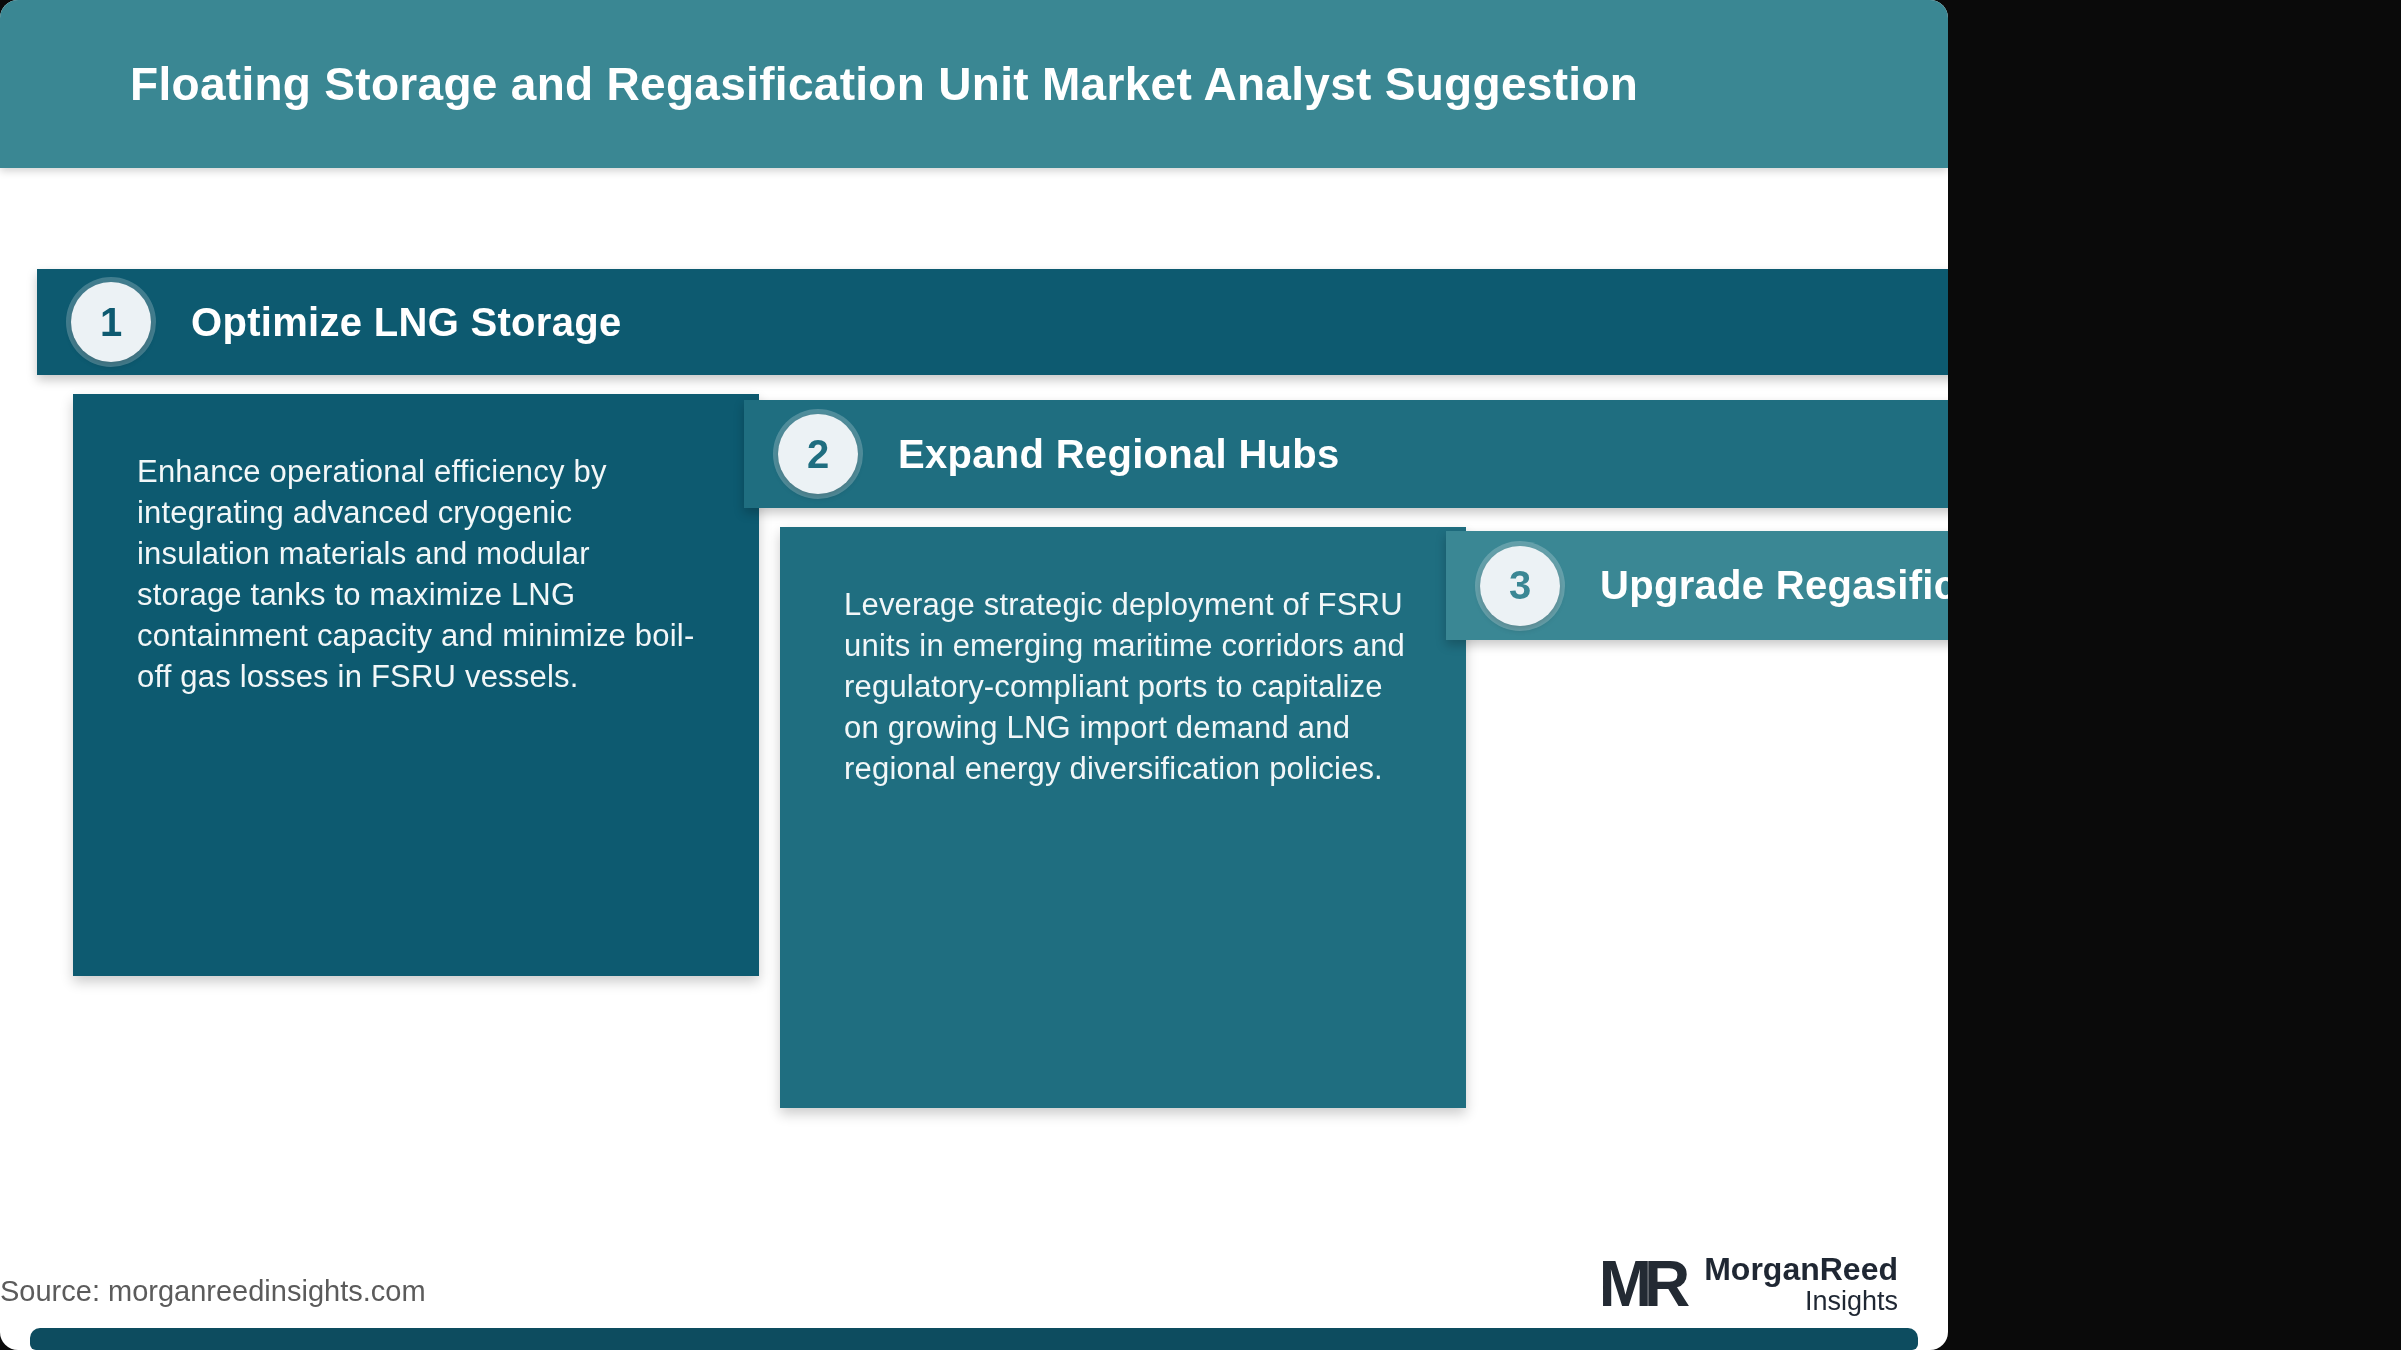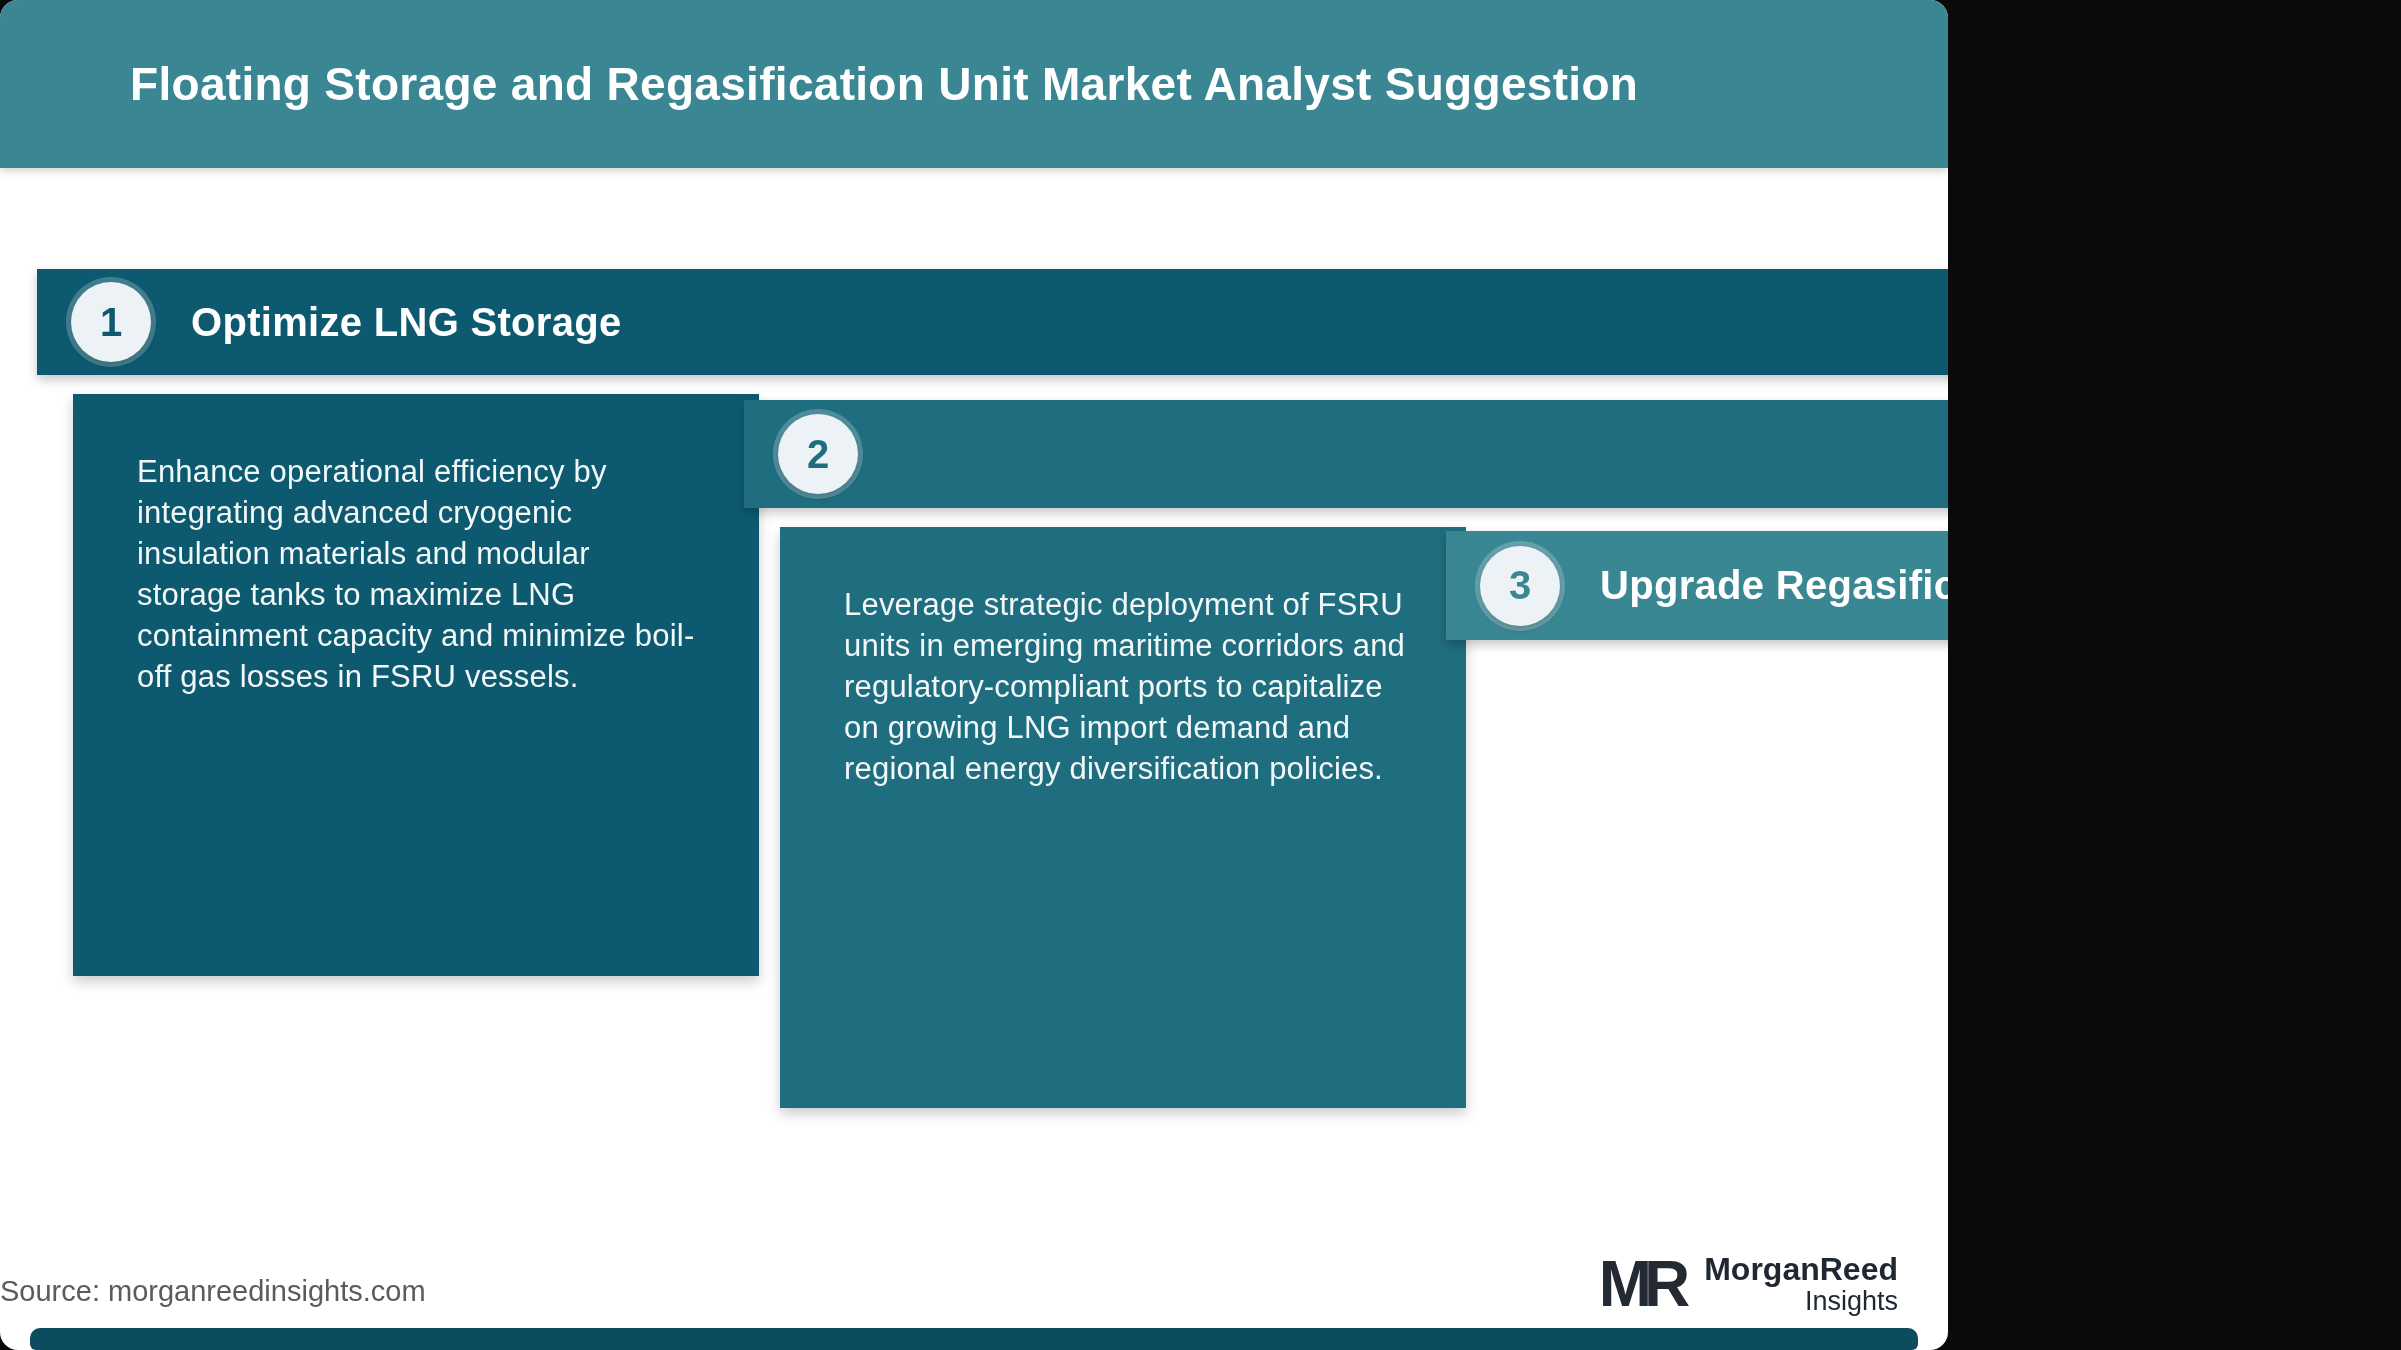--- a/index.html
+++ b/index.html
@@ -131,20 +131,21 @@
   </div>
   <div class="arrow-head c1" id="head1"></div>
   <div class="desc-box c1" id="box1">
     <p>Enhance operational efficiency by integrating advanced cryogenic insulation materials and modular storage tanks to maximize LNG containment capacity and minimize boil-off gas losses in FSRU vessels.</p>
   </div>
 
   <div class="arrow-bar c2" id="bar2">
     <div class="badge">
       <span class="t2">2</span>
     </div>
+    <div class="step-title">Expand Regional Hubs</div>
   </div>
   <div class="arrow-head c2" id="head2"></div>
   <div class="desc-box c2" id="box2">
     <p>Leverage strategic deployment of FSRU units in emerging maritime corridors and regulatory-compliant ports to capitalize on growing LNG import demand and regional energy diversification policies.</p>
   </div>
 
   <div class="arrow-bar c3" id="bar3">
     <div class="badge">
       <span class="t3">3</span>
     </div>

